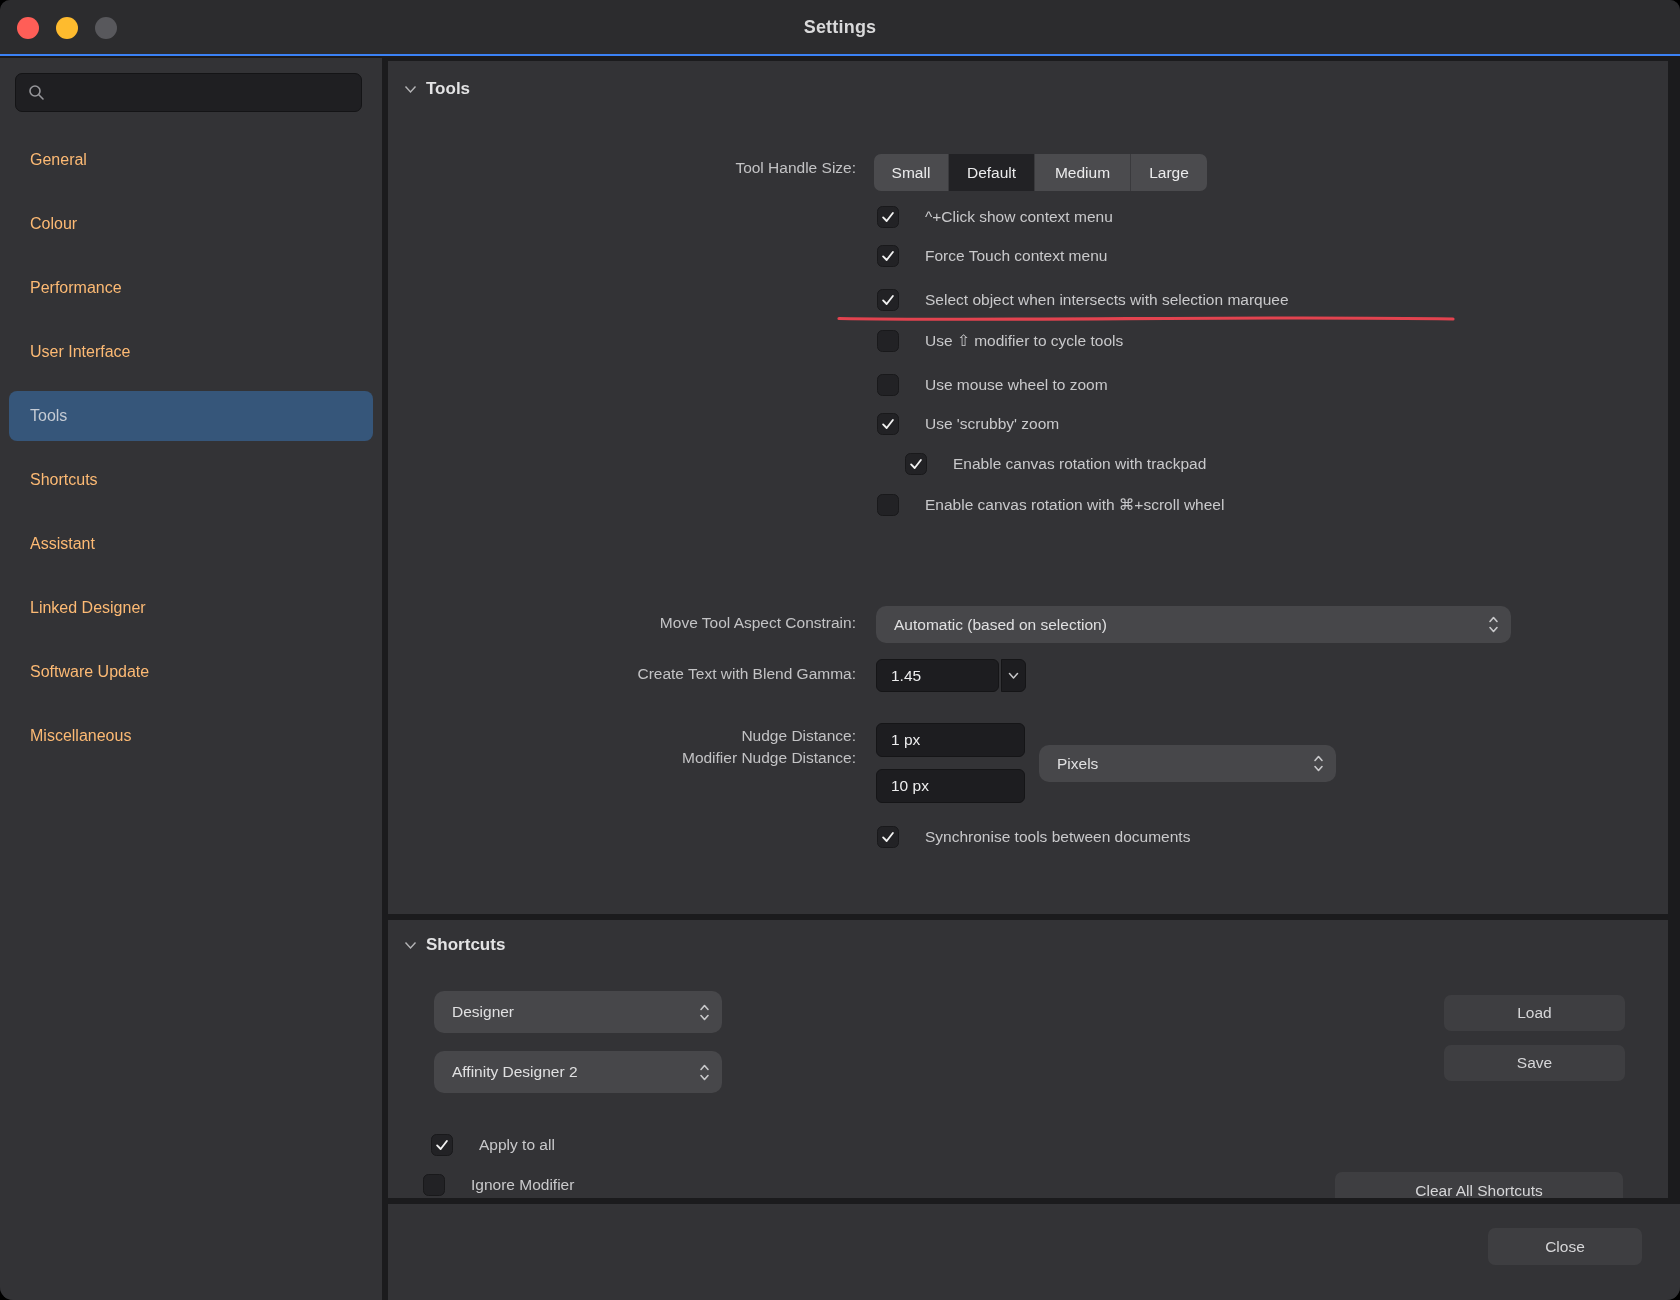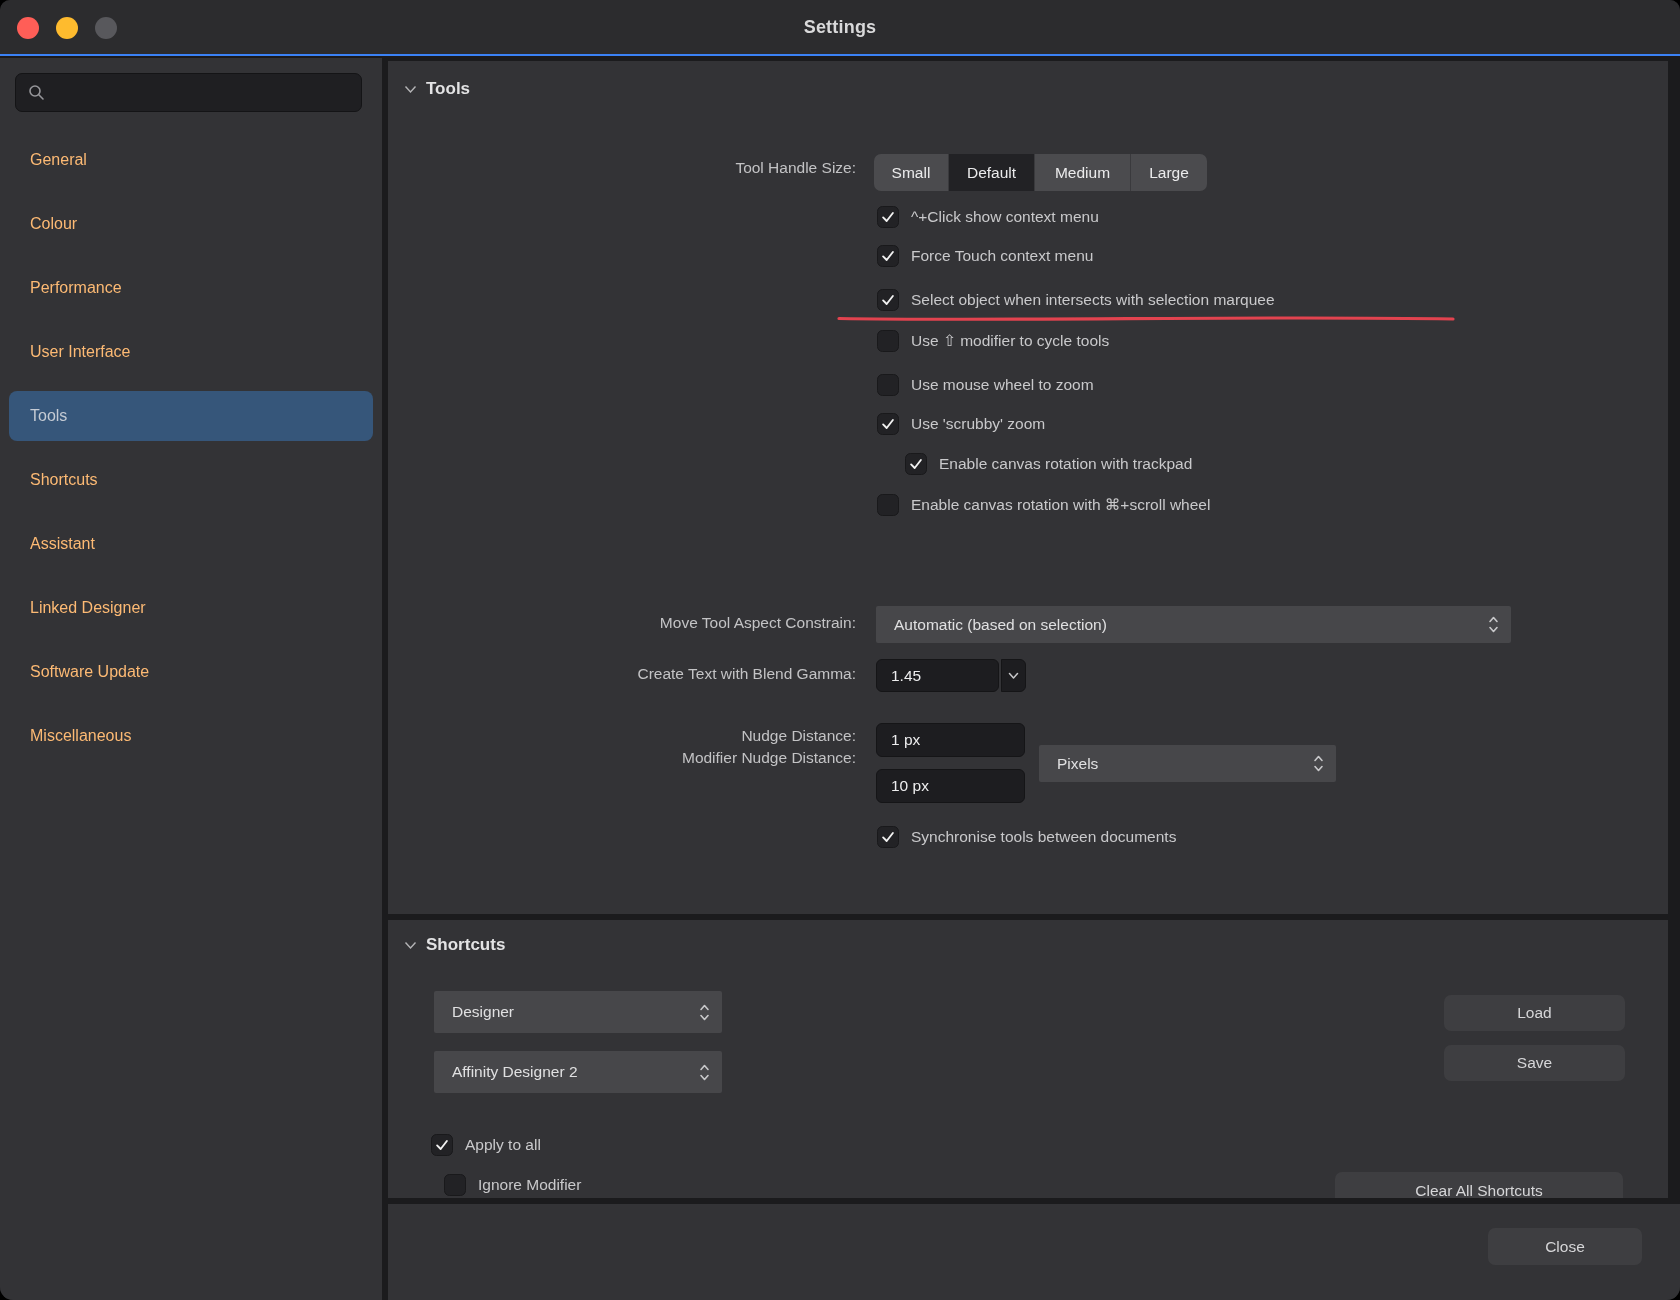--- a/index.html
+++ b/index.html
@@ -31,28 +31,28 @@
 
   .flabel{position:absolute;left:0;width:468px;text-align:right;font-size:15.5px;color:#c3c3c5;}
 
   
   #seg{position:absolute;left:486px;top:93px;height:37px;display:flex;border-radius:7px;overflow:hidden;}
   .seg-item{height:37px;line-height:37px;text-align:center;font-size:15.5px;color:#ebebec;background:#4b4b4e;border-right:1px solid #3a3a3d;box-sizing:border-box;}
   .seg-item:last-child{border-right:none;}
   .seg-item.selected{background:#222225;}
 
   
-  .cbx-row{position:absolute;display:flex;align-items:center;gap:12px;}
+  .cbx-row{position:absolute;display:flex;align-items:center;gap:26px;}
   .cbx{width:22px;height:22px;background:#222225;border:1px solid #19191b;border-radius:5.5px;box-sizing:border-box;display:flex;align-items:center;justify-content:center;flex:0 0 auto;}
   .cbx svg{display:none;}
   .cbx.on svg{display:block;}
   .cbx-label{font-size:15.5px;color:#c9c9cb;white-space:nowrap;}
 
   
-  .dropdown{position:absolute;background:#47474a;border-radius:2px;display:flex;align-items:center;box-sizing:border-box;padding:0 12px 0 18px;}
+  .dropdown{position:absolute;background:#47474a;border-radius:10px;display:flex;align-items:center;box-sizing:border-box;padding:0 12px 0 18px;}
   .dropdown .dd-text{flex:1;font-size:15.5px;color:#e0e0e1;white-space:nowrap;overflow:hidden;}
   .dinput{position:absolute;background:#1d1d20;border:1px solid #151517;border-radius:6px;box-sizing:border-box;color:#ededee;font-size:15.5px;padding:0 0 0 14px;font-family:inherit;outline:none;}
   .btn{position:absolute;background:#3e3e41;border:none;border-radius:7px;color:#d6d6d8;font-size:15.5px;font-family:inherit;text-align:center;}
 
   #gamma-input{left:488px;top:598px;width:123px;height:33px;}
   #gamma-arrow{position:absolute;left:613px;top:598px;width:25px;height:33px;background:#1d1d20;border:1px solid #151517;border-radius:0 6px 6px 0;box-sizing:border-box;display:flex;align-items:center;justify-content:center;}
 
   #underline-svg{position:absolute;left:448px;top:253px;pointer-events:none;}
 </style>
 </head>
@@ -238,21 +238,21 @@
     <button class="btn" style="left:1056px;top:125px;width:181px;height:36px;">Save</button>
 
     <div class="cbx-row" style="left:43px;top:214px;">
       <span class="cbx on">
           <svg width="16" height="16" viewBox="0 0 18 18">
             <path d="M3.5 9.5 L7.5 13.5 L14.5 4.5" fill="none" stroke="#f2f2f2" stroke-width="2.1" stroke-linecap="round" stroke-linejoin="round"></path>
           </svg>
         </span>
       <span class="cbx-label">Apply to all</span>
     </div>
-    <div class="cbx-row" style="left:56px;top:254px;">
+    <div class="cbx-row" style="left:35px;top:254px;">
       <span class="cbx"></span>
       <span class="cbx-label">Ignore Modifier</span>
     </div>
 
     <button class="btn" style="left:947px;top:252px;width:288px;height:37px;">Clear All Shortcuts</button>
   </div>
 
   <div id="bottombar">
     <button class="btn" style="left:1100px;top:24px;width:154px;height:37px;">Close</button>
   </div>

